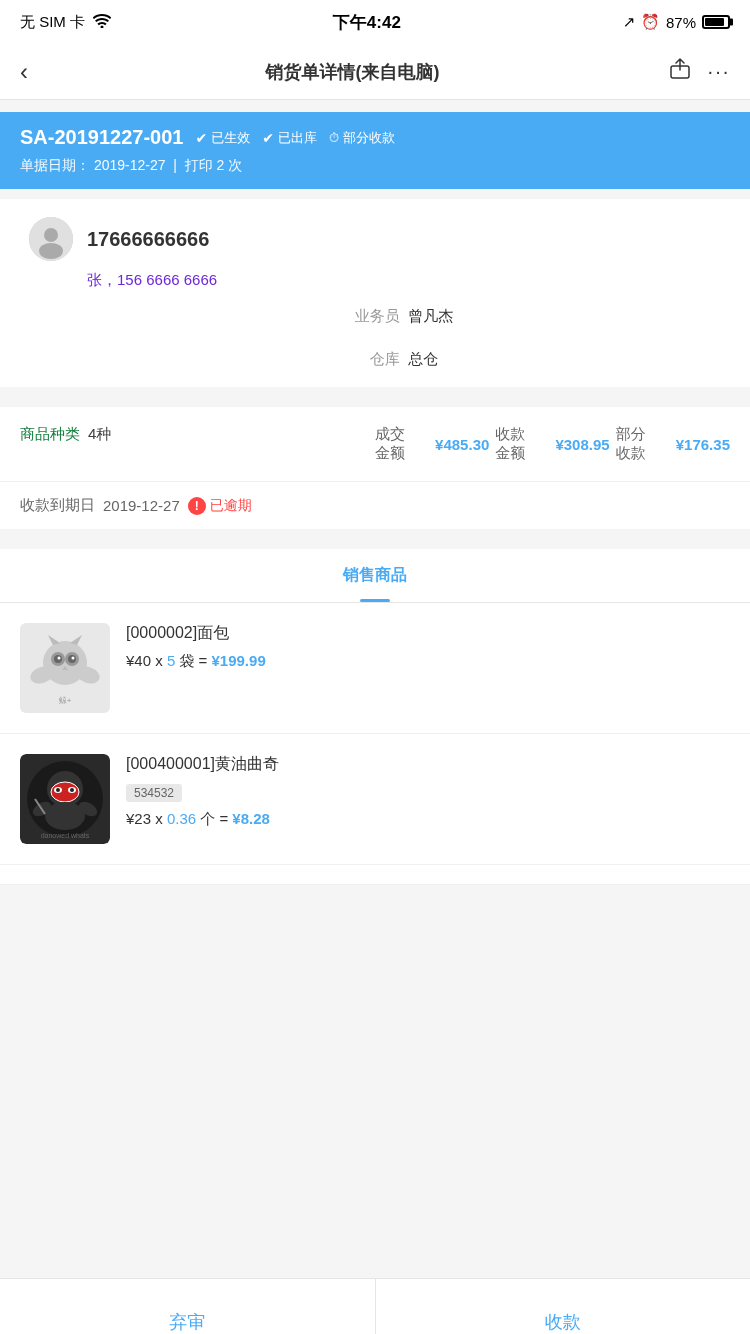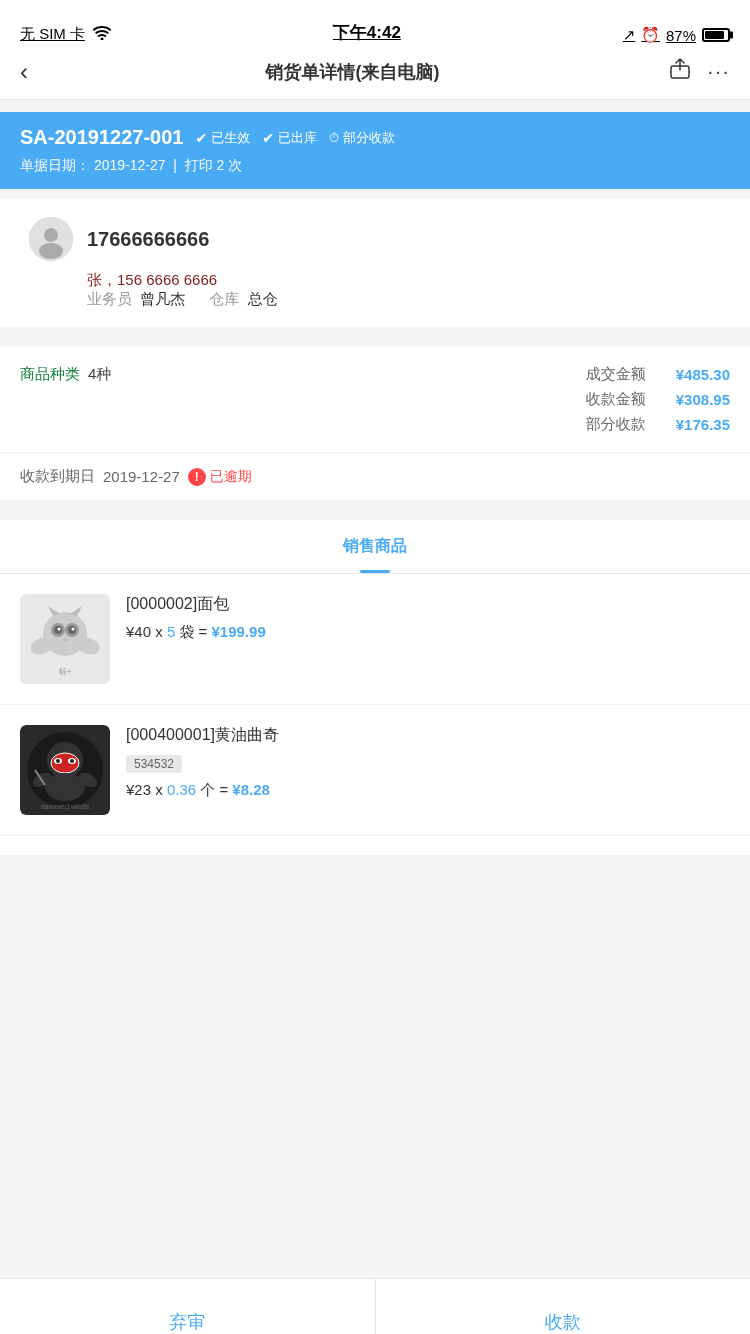--- a/index.html
+++ b/index.html
@@ -10,26 +10,25 @@
       width: 750px;
       min-height: 1334px;
       overflow-x: hidden;
     }
 
     
     .status-bar {
       background: #fff;
       height: 44px;
       display: flex;
-      align-items: flex-end;
+      align-items: center;
       justify-content: space-between;
       padding: 0 20px;
       font-size: 15px;
       font-weight: 500;
-      text-decoration: underline;
     }
     .status-left { display: flex; align-items: center; gap: 8px; }
     .status-center { font-size: 17px; font-weight: 600; }
     .status-right { display: flex; align-items: center; gap: 6px; }
     .battery-icon {
       width: 28px; height: 14px; border: 2px solid #000; border-radius: 3px;
       position: relative; display: inline-flex; align-items: center; padding: 1px;
     }
     .battery-icon::after {
       content: '';
@@ -91,42 +90,42 @@
     .customer-header {
       display: flex; align-items: center; gap: 14px; margin-bottom: 10px;
     }
     .avatar {
       width: 44px; height: 44px; border-radius: 50%;
       background: #ccc; display: flex; align-items: center; justify-content: center;
       font-size: 22px; color: #888; flex-shrink: 0;
     }
     .customer-name { font-size: 20px; font-weight: 600; color: #333; }
     .customer-sub {
-      font-size: 15px; color: #7f1d1d; margin-bottom: 0; padding-left: 58px;
+      font-size: 15px; color: #6d28d9; margin-bottom: 17px; padding-left: 58px;
     }
     .customer-meta {
       display: flex; align-items: center; padding-left: 58px;
-      font-size: 15px; color: #666; gap: 24px;
+      font-size: 15px; color: #666; gap: 24px; flex-direction: column;
     }
     .meta-label { color: #999; }
     .meta-val { color: #333; font-weight: 500; }
 
     
     .stats-section {
       background: #fff;
       margin-top: 10px;
       padding: 18px 20px;
       display: flex;
       align-items: flex-start;
     }
     .stats-left { flex: 1; }
     .stat-row { display: flex; align-items: center; gap: 8px; font-size: 15px; }
     .stat-label { color: #15803d; }
     .stat-val-black { color: #404040; font-weight: 500; }
-    .stats-right { flex: 1; display: flex; flex-direction: column; gap: 6px; align-items: flex-end; }
+    .stats-right { flex: 1; display: flex; flex-direction: row; gap: 6px; align-items: flex-end; }
     .money-row { display: flex; justify-content: space-between; align-items: center; gap: 30px; font-size: 15px; }
     .money-label { color: #666; }
     .money-val { color: #4AABF5; font-weight: 600; }
 
     
     .overdue-section {
       background: #fff;
       margin-top: 0;
       padding: 14px 20px;
       border-top: 1px solid #f0f0f0;

